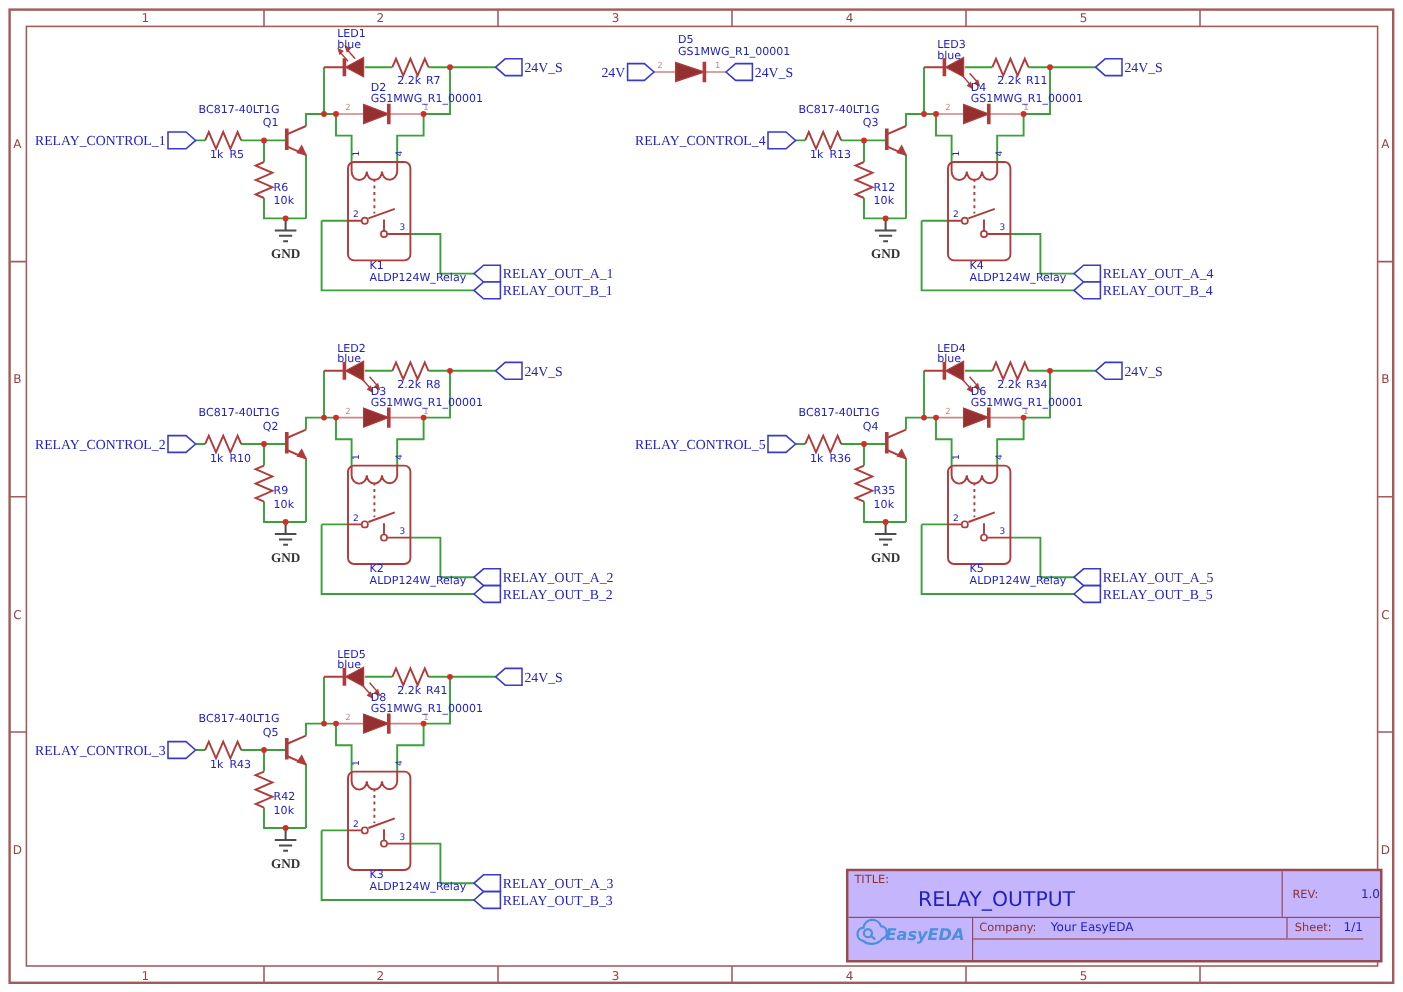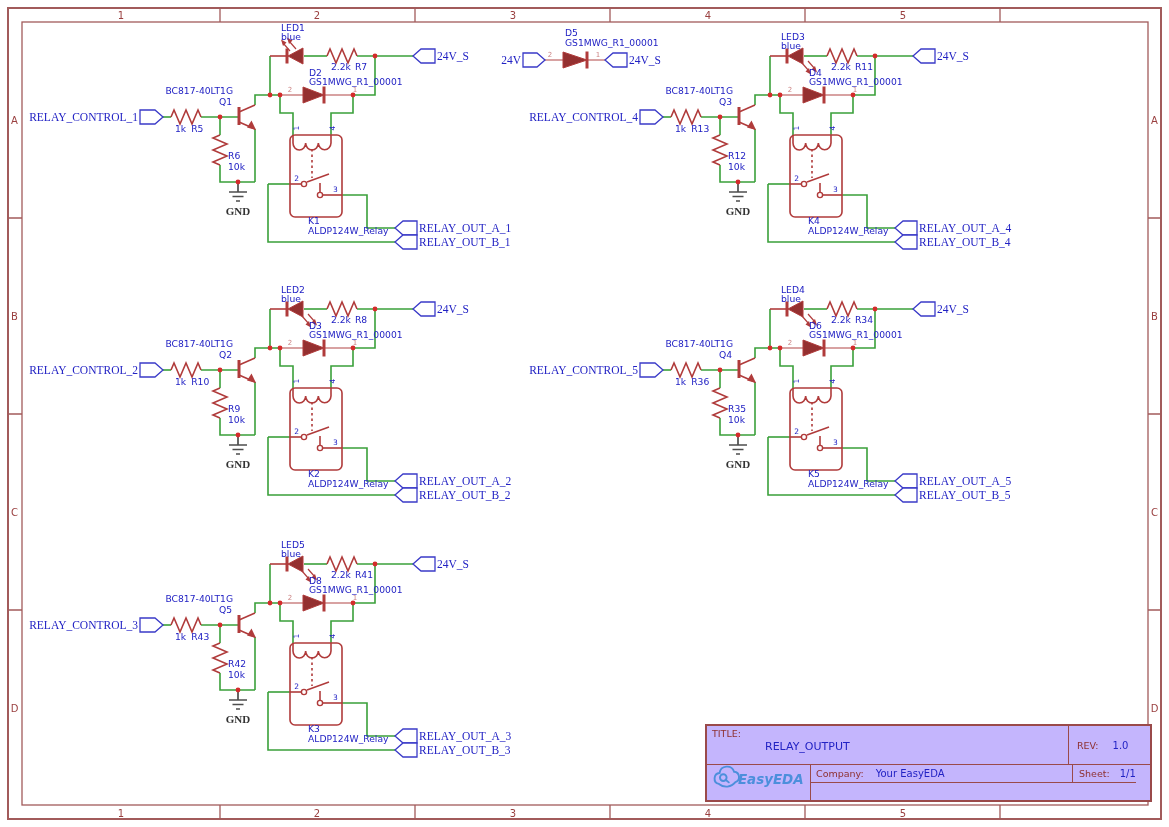--- a/index.html
+++ b/index.html
@@ -44,22 +44,22 @@
   .cell.arrows-up .up-arrows{display:inline;}
   .cell.arrows-down .down-arrows{display:inline;}
   .cell.arrows-down .led-labels{transform:translateY(9px);}
 
   
   .tb{position:absolute;left:705px;top:724px;width:447px;height:78px;box-sizing:border-box;
       border:2px solid var(--tbline);background:#c4b5fd;z-index:2;}
   .tb-row1{height:38px;border-bottom:1px solid var(--tbline);display:flex;}
   .tb-title-cell{width:361px;border-right:1px solid var(--tbline);position:relative;}
   .tb-title-label{position:absolute;left:5px;top:2px;font-size:9.5px;color:var(--maroon);}
-  .tb-title-value{position:absolute;left:58px;top:14px;font-size:11px;color:var(--blue);}
-  .tb-rev-cell{flex:1;display:flex;align-items:center;padding-left:8px;}
+  .tb-title-value{position:absolute;left:58px;top:14px;font-size:17px;color:var(--blue);}
+  .tb-rev-cell{flex:1;display:flex;align-items:center;padding-left:8px;justify-content:space-between;}
   .tb-row23{height:35px;display:flex;}
   .tb-logo{width:103px;border-right:1px solid var(--tbline);display:flex;align-items:flex-start;justify-content:center;}
   .tb-right{flex:1;display:flex;flex-direction:row;}
   .tb-companyrow{height:17px;border-bottom:1px solid var(--tbline);display:flex;}
   .tb-company{width:256px;border-right:1px solid var(--tbline);display:flex;align-items:center;padding-left:5px;}
   .tb-sheet{flex:1;display:flex;align-items:center;padding-left:6px;}
   .tb-daterow{flex:1;display:flex;align-items:center;padding-left:3px;}
   .tb-label{font-size:9.5px;color:var(--maroon);}
   .tb-value{font-size:10px;color:var(--blue);}
   .logo-stroke{stroke:var(--logo);stroke-width:2.4;fill:none;stroke-linecap:round;}

